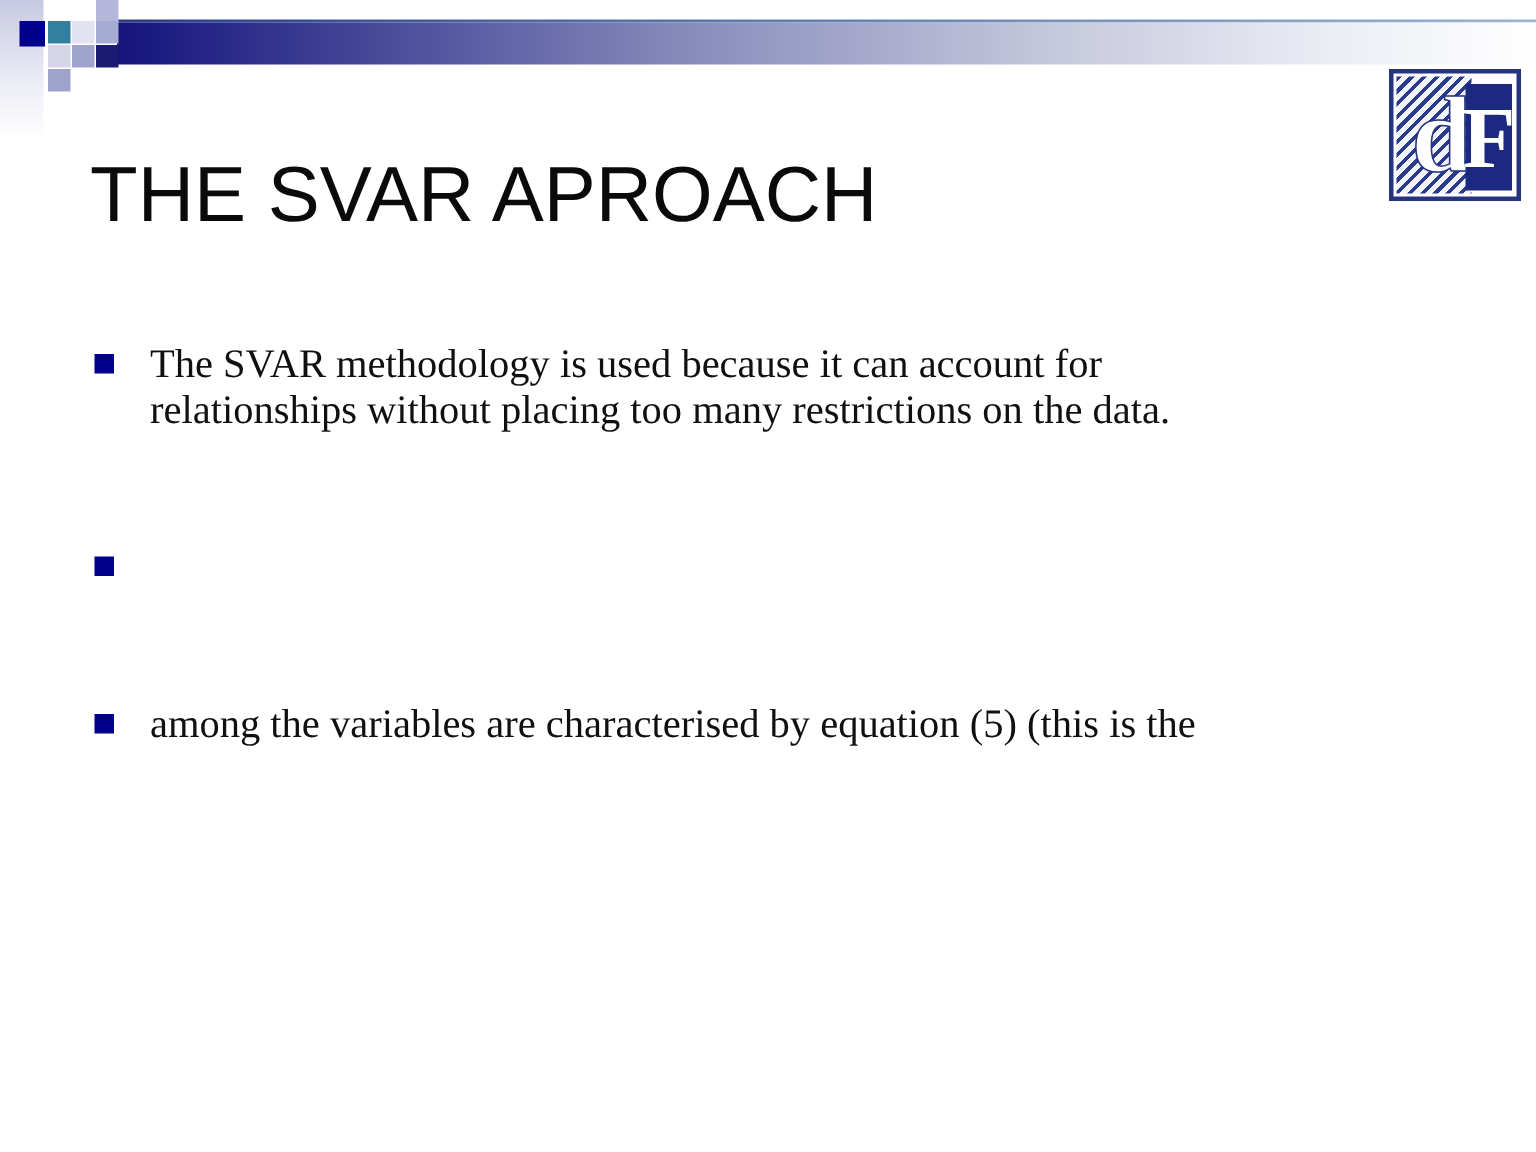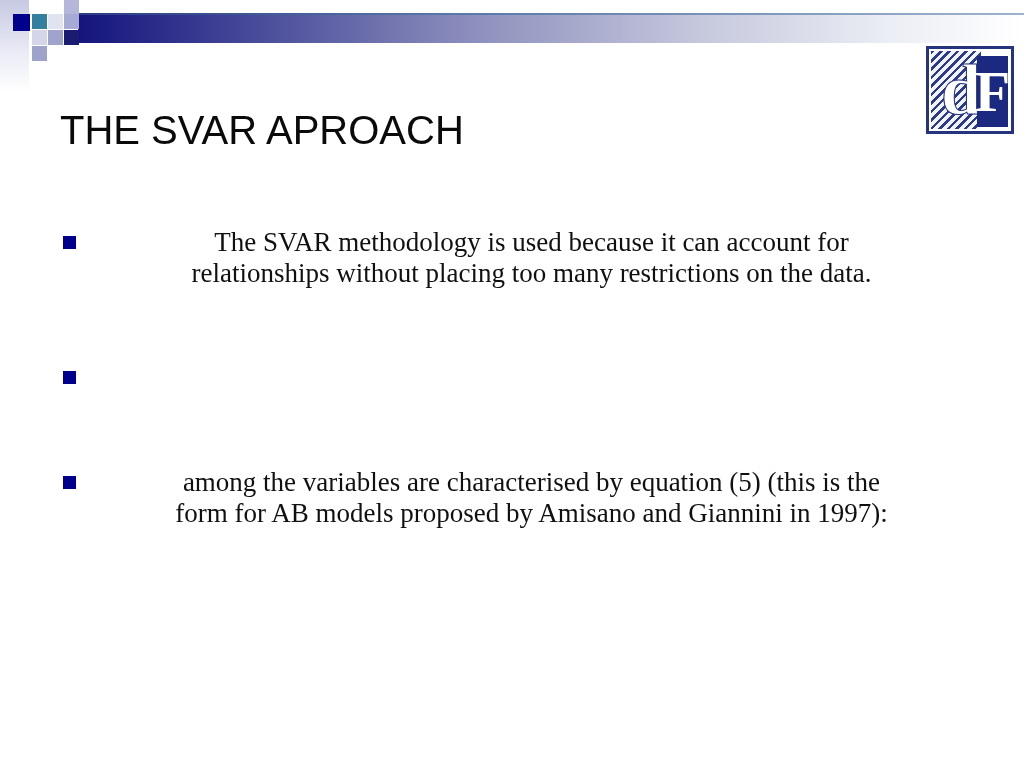--- a/index.html
+++ b/index.html
@@ -50,34 +50,33 @@
     background:#1b2a80;display:flex;align-items:center;justify-content:center;
   }
   .logo-f{
     font-family:"Liberation Serif",serif;font-size:58px;line-height:58px;
     color:#ffffff;font-weight:700;
   }
   
   .title{
     position:absolute;left:60px;top:100px;
     font-family:"Liberation Sans",sans-serif;font-weight:400;
-    font-size:40px;line-height:60px;color:#0a0a0a;white-space:nowrap;
+    font-size:52px;line-height:60px;color:#0a0a0a;white-space:nowrap;
   }
   
   .bullet{position:absolute;left:63px;width:900px;}
   .bullet-1{top:227px;}
   .bullet-2{top:362px;}
   .bullet-3{top:467px;}
   .bullet-sq{
     position:absolute;left:0;top:9px;width:13px;height:13px;background:#00008c;
   }
   .bullet-lines{
     margin-left:37px;font-size:27px;line-height:31px;color:#101010;
     white-space:nowrap;
-    text-align:center;
   }
 </style>
 </head>
 <body>
 
 <div class="slide">
 
   <div class="left-strip"></div>
   <div class="top-line"></div>
   <div class="top-bar"></div>
@@ -112,17 +111,16 @@
   <div class="bullet bullet-2">
     <div class="bullet-sq"></div>
     <div class="bullet-lines">
     </div>
   </div>
 
   <div class="bullet bullet-3">
     <div class="bullet-sq"></div>
     <div class="bullet-lines">
       <div>among the variables are characterised by equation (5) (this is the</div>
-      <div>form for AB models proposed by Amisano and Giannini in 1997):</div>
     </div>
   </div>
 
 </div>
 
 </body></html>

